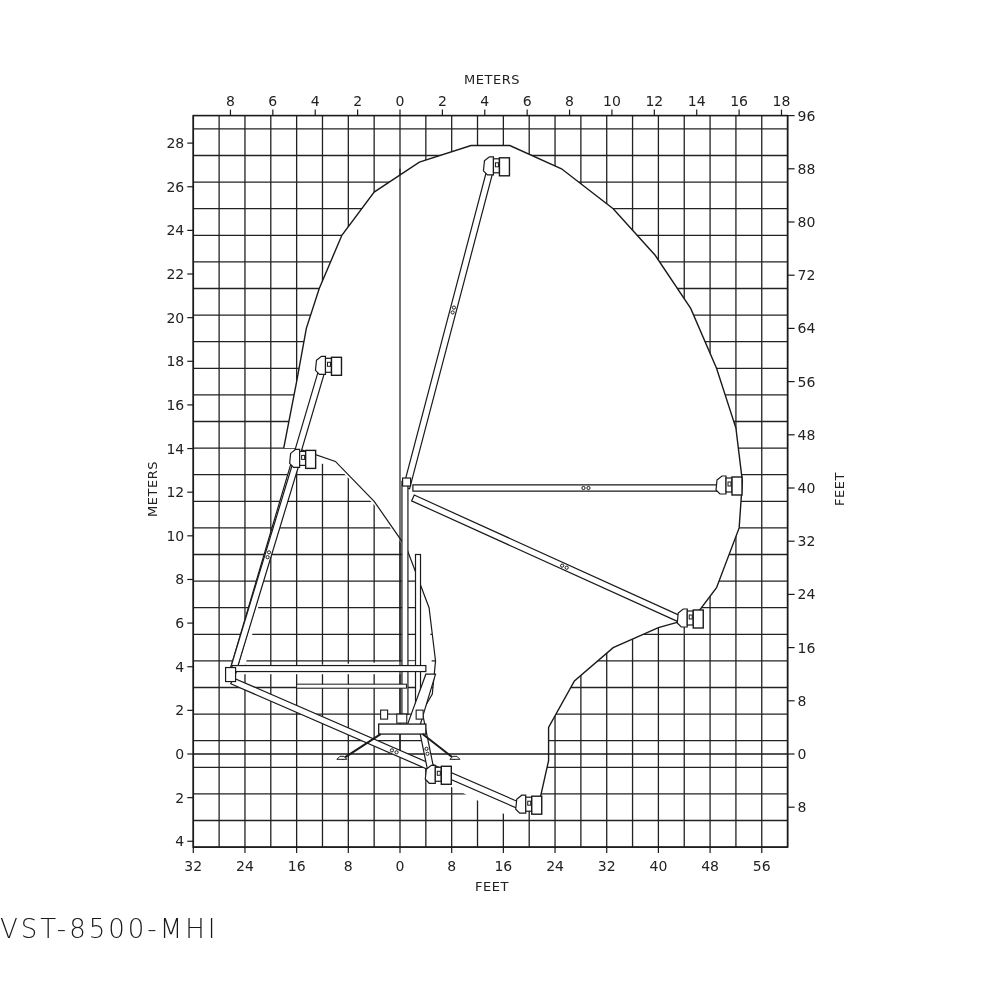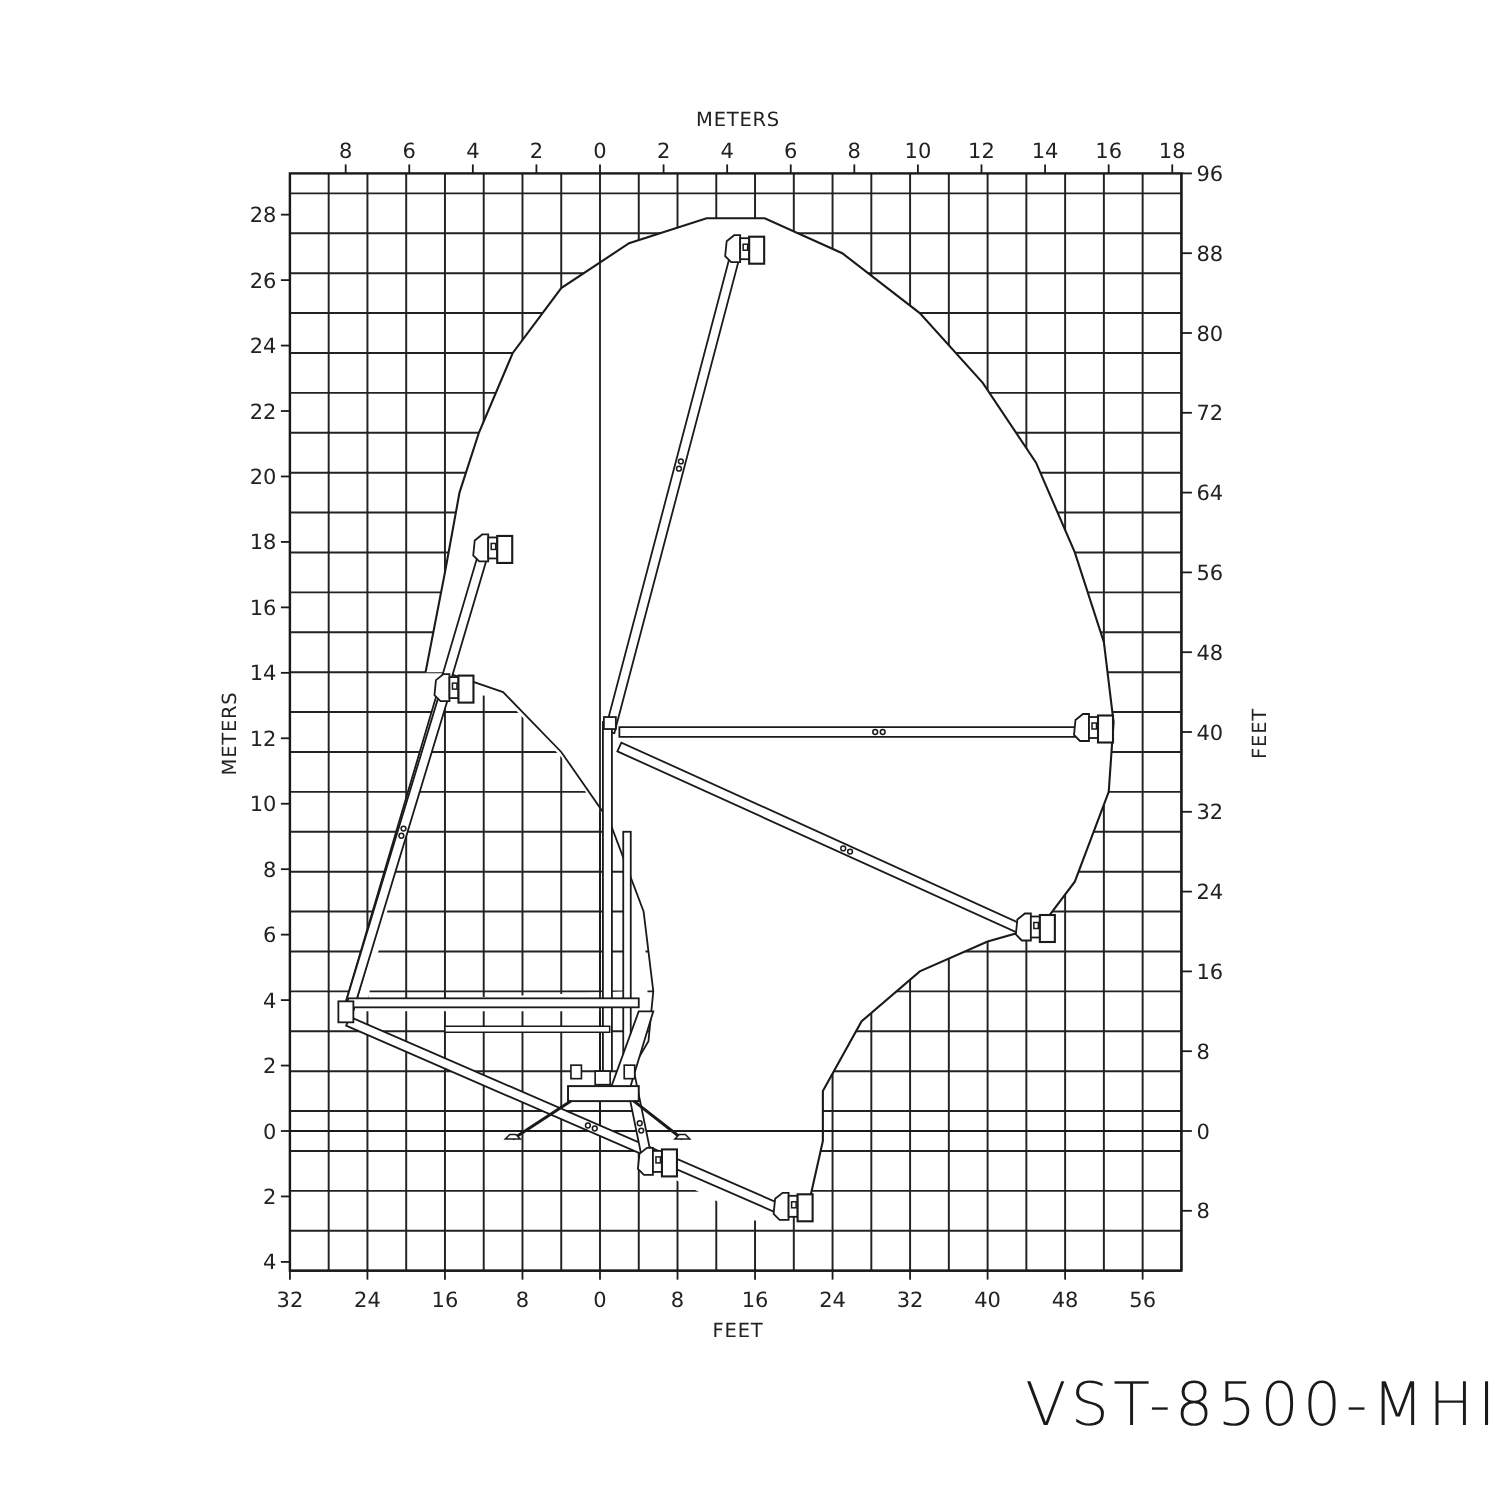--- a/index.html
+++ b/index.html
@@ -1,22 +1,22 @@
 <!DOCTYPE html>
 <html><head>
 <meta charset="utf-8">
 <style>
   html, body { margin: 0; padding: 0; background: #ffffff; }
   body { width: 1000px; height: 1000px; position: relative; overflow: hidden;
          font-family: "DejaVu Sans", sans-serif; color: #111; }
   #chart { position: absolute; left: 0; top: 0; }
   .tick-label { font-family: "DejaVu Sans", sans-serif; font-size: 14px; fill: #222; }
   .axis-title { font-family: "DejaVu Sans", sans-serif; font-size: 13px; fill: #222; letter-spacing: 0.5px; }
-  .caption { position: absolute; left: 0; width: 1000px; top: 914px; text-align: right;
-             font-family: "DejaVu Sans", sans-serif; font-size: 40px; font-weight: 300;
+  .caption { position: absolute; left: 0; width: 1000px; top: 914px; text-align: left;
+             font-family: "DejaVu Sans", sans-serif; font-size: 26px; font-weight: 300;
              letter-spacing: 3px; color: #1a1a1a; }
 </style>
 </head>
 <body>
 
 <svg id="chart" width="1000" height="1000" viewBox="0 0 1000 1000" xmlns="http://www.w3.org/2000/svg">
   <g id="grid">
       <line x1="193.28" y1="115.59999999999991" x2="193.28" y2="847.1" stroke="#222222" stroke-width="1.3"></line>
       <line x1="219.12" y1="115.59999999999991" x2="219.12" y2="847.1" stroke="#222222" stroke-width="1.3"></line>
       <line x1="244.96" y1="115.59999999999991" x2="244.96" y2="847.1" stroke="#222222" stroke-width="1.3"></line>

